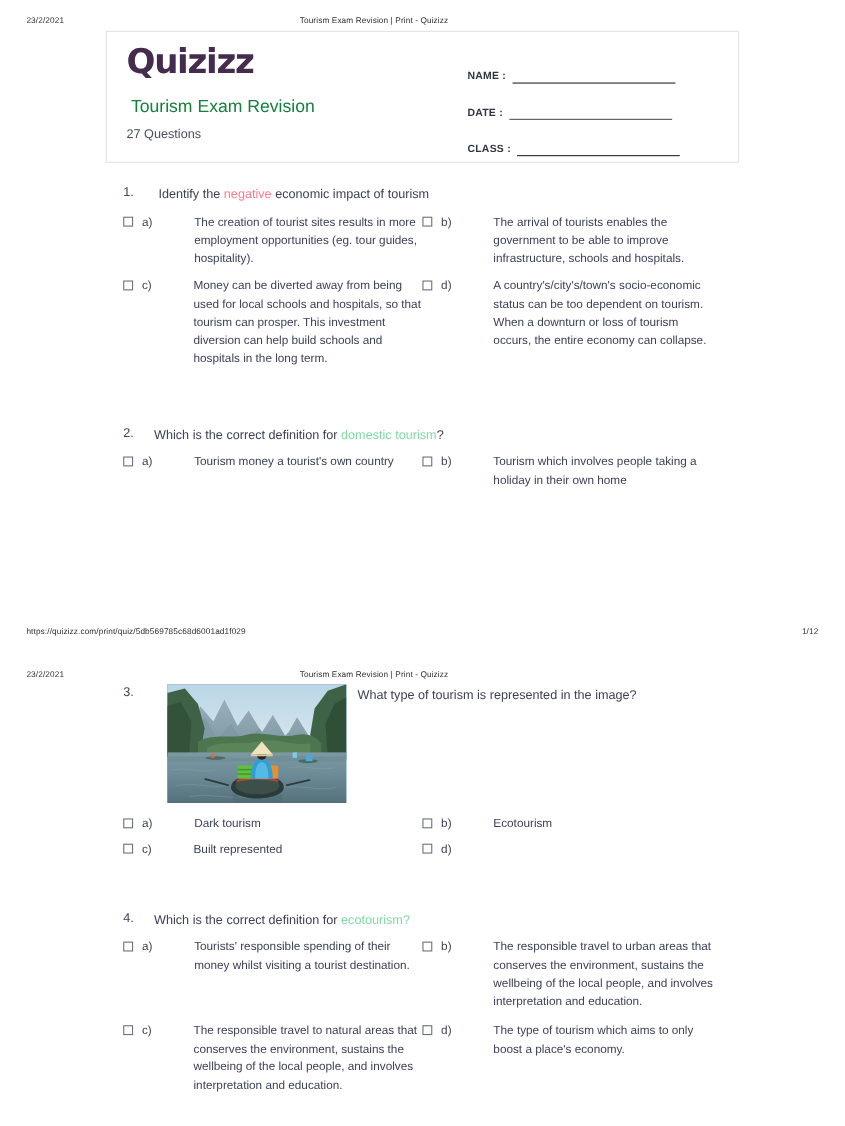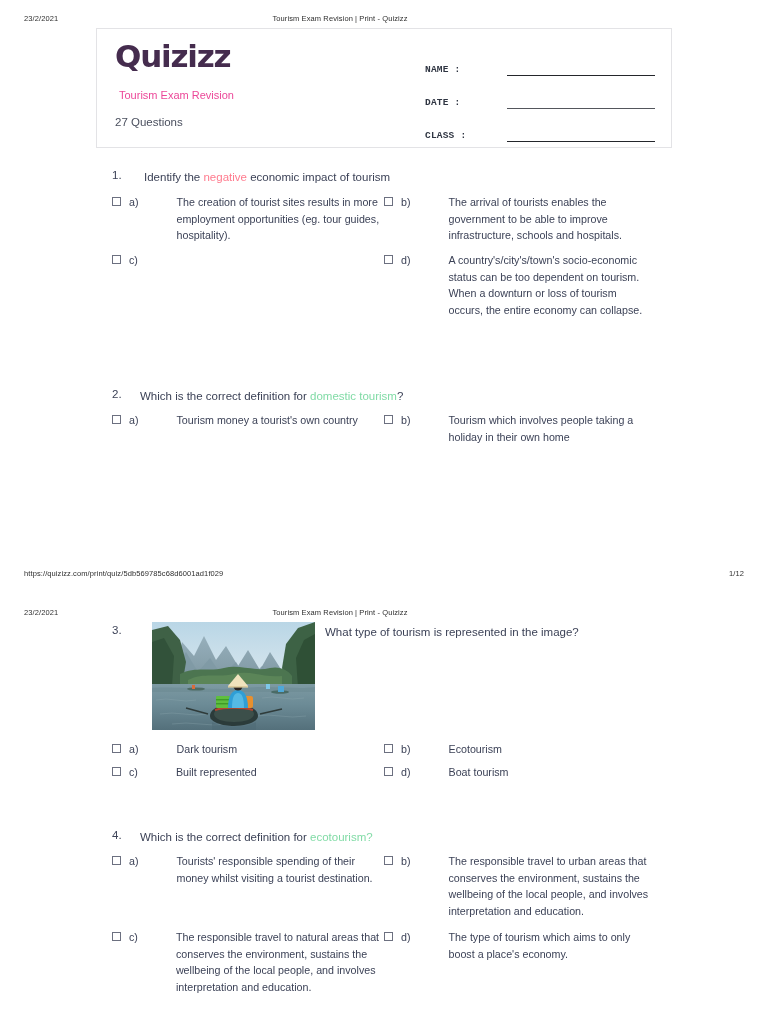--- a/index.html
+++ b/index.html
@@ -55,45 +55,44 @@
     color: #452C4E;
     letter-spacing: -1.2px;
     font-family: "DejaVu Sans", sans-serif;
     line-height: 1;
   }
 
   .quiz-name {
     position: absolute;
     left: 22px;
     top: 60px;
-    font-size: 11px;
-    color: #ec4899;
+    font-size: 16px;
+    color: #15803d;
     font-weight: normal;
   }
   .quiz-count {
     position: absolute;
     left: 18px;
     top: 87px;
     font-size: 11.5px;
     color: #4a4f5e;
   }
 
   .fields {
     position: absolute;
     right: 16px;
     top: 24px;
     width: 230px;
   }
   .field-row {
     display: flex;
     align-items: flex-end;
-    justify-content: space-between;
+    justify-content: flex-start;
     height: 23px;
     margin-bottom: 10px;
-    font-family: Liberation Mono, monospace;
   }
   .field-label {
     font-size: 9.5px;
     font-weight: bold;
     color: #2f3542;
     letter-spacing: 0.2px;
     padding-right: 6px;
     padding-bottom: 1px;
     white-space: nowrap;
   }
@@ -206,20 +205,21 @@
 
     <div class="opt" style="left:384px; top:194px; width:262px;">
       <span class="cbox"></span>
       <span class="opt-letter">b)</span>
       <span class="opt-text">The arrival of tourists enables the government to be able to improve infrastructure, schools and hospitals.</span>
     </div>
 
     <div class="opt" style="left:112px; top:252px; width:272px;">
       <span class="cbox"></span>
       <span class="opt-letter">c)</span>
+      <span class="opt-text">Money can be diverted away from being used for local schools and hospitals, so that tourism can prosper. This investment diversion can help build schools and hospitals in the long term.</span>
     </div>
 
     <div class="opt" style="left:384px; top:252px; width:262px;">
       <span class="cbox"></span>
       <span class="opt-letter">d)</span>
       <span class="opt-text">A country's/city's/town's socio-economic status can be too dependent on tourism. When a downturn or loss of tourism occurs, the entire economy can collapse.</span>
     </div>
   </div>
 
   <div class="q-block">
@@ -345,21 +345,20 @@
 
     <div class="opt" style="left:112px; top:764px; width:250px;">
       <span class="cbox"></span>
       <span class="opt-letter">c)</span>
       <span class="opt-text">Built represented</span>
     </div>
 
     <div class="opt" style="left:384px; top:764px; width:250px;">
       <span class="cbox"></span>
       <span class="opt-letter">d)</span>
-      <span class="opt-text">Boat tourism</span>
     </div>
   </div>
 
   <div class="q-block">
     <span class="q-num" style="left:112px; top:829px;">4.</span>
     <span class="q-text" style="left:140px; top:829px;">
       <span>Which is the correct definition for </span><span class="hl-green">ecotourism?</span><span></span>
     </span>
 
     <div class="opt" style="left:112px; top:853px; width:272px;">

